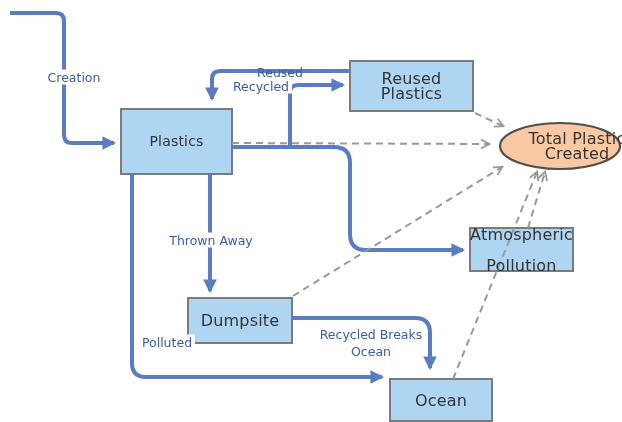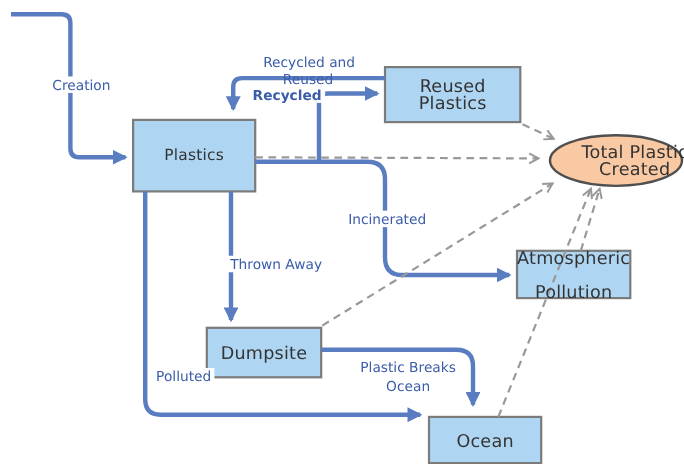--- a/index.html
+++ b/index.html
@@ -79,22 +79,20 @@
   </div>
   <div class="nlabel" style="left:390px;top:379px;width:102px;height:42px;">
     <span>Ocean</span>
   </div>
   <div class="nlabel" style="left:516px;top:123px;width:122px;height:46px;justify-content:center;">
     <span>Total Plastic</span>
     <span>Created</span>
   </div>
 
   <div class="elabel bg" style="left:74px;top:77px;">Creation</div>
-  <div class="elabel" style="left:281px;top:56px;">Recycled and</div>
   <div class="elabel" style="left:280px;top:72px;">Reused</div>
-  <div class="elabel bg" style="left:261px;top:86px;font-weight:bold;">Recycled</div>
-  <div class="elabel bg" style="left:352px;top:199px;">Incinerated</div>
-  <div class="elabel bg" style="left:211px;top:240px;margin-left:40px;">Thrown Away</div>
+  <div class="elabel bg" style="left:261px;top:86px;">Recycled</div>
+  <div class="elabel bg" style="left:211px;top:240px;">Thrown Away</div>
   <div class="elabel bg" style="left:136px;top:342px;margin-left:31px;">Polluted</div>
-  <div class="elabel bg" style="left:371px;top:334px;">Plastic Breaks</div>
+  <div class="elabel bg" style="left:371px;top:334px;">Recycled Breaks</div>
   <div class="elabel bg" style="left:371px;top:351px;">Ocean</div>
 
 </div>
 
 </body></html>

